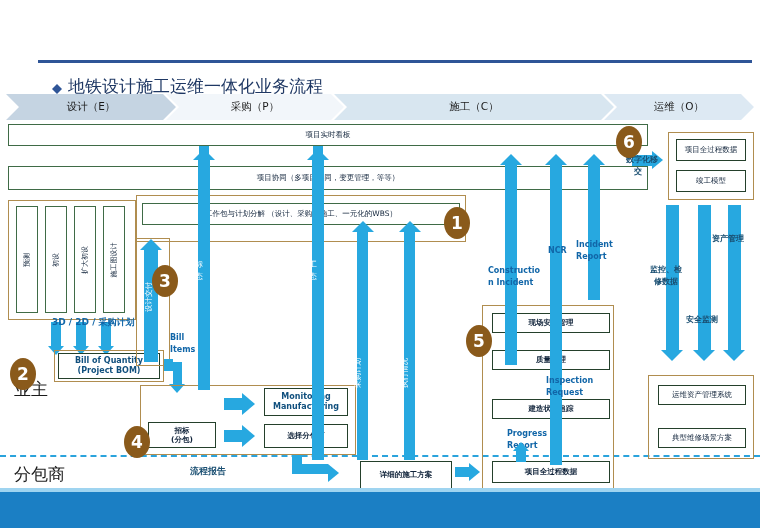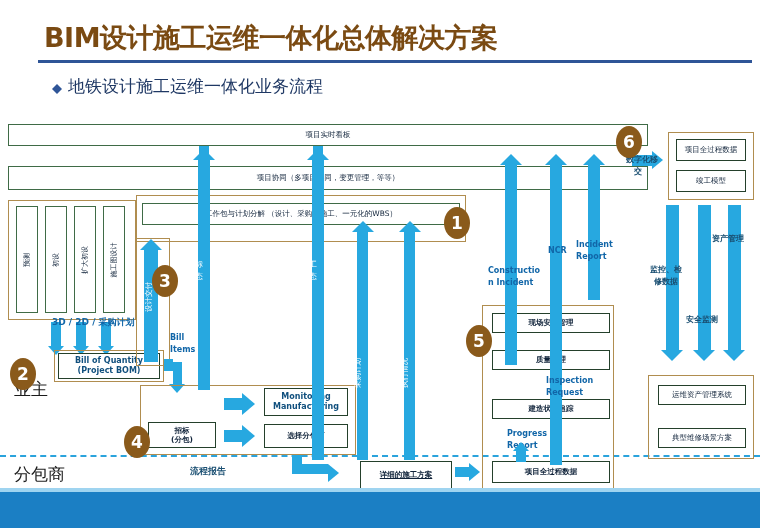--- a/index.html
+++ b/index.html
@@ -143,27 +143,32 @@
   .lane-lab{
     position:absolute;font-size:17px;color:#1a1a1a;
     font-family:"DejaVu Sans",sans-serif;
   }
 </style>
 </head>
 <body>
 
 <div class="slide">
 
-  <div class="title">BIM设计施工运维一体化总体解决方案</div>
   <div class="title-rule"></div>
   <div class="subtitle-wrap">
     <span class="diamond"></span>
     <span class="subtitle">地铁设计施工运维一体化业务流程</span>
   </div>
 
+  <div class="phases">
+    <div class="chev c0" style="left:0px;width:170px;">设计（E）</div>
+    <div class="chev c1" style="left:160px;width:178px;">采购（P）</div>
+    <div class="chev c2" style="left:328px;width:280px;">施工（C）</div>
+    <div class="chev c3" style="left:598px;width:150px;">运维（O）</div>
+  </div>
 
   <div class="lane-div" style="top:455px;"></div>
   <div class="lane-lab" style="left:14px;top:378px;">业主</div>
   <div class="lane-lab" style="left:14px;top:463px;">分包商</div>
 
   <div class="band" style="left:8px;top:124px;width:640px;height:22px;"></div>
   <div class="box" style="left:8px;top:124px;width:640px;height:22px;border:none;background:transparent;">项目实时看板</div>
 
   <div class="band" style="left:8px;top:166px;width:640px;height:24px;"></div>
   <div class="box" style="left:8px;top:166px;width:640px;height:24px;border:none;background:transparent;">项目协同（多项目协同，变更管理，等等）</div>
@@ -253,21 +258,21 @@
   <div class="abody" style="left:366px;top:242px;width:12px;height:0px;"></div>
 
   <div class="abody" style="left:688px;top:0px;width:0;height:0;"></div>
 
   <div class="flab cn" style="left:190px;top:466px;font-size:9px;color:#1a4f72;font-weight:bold;">流程报告</div>
 
   <div class="abody" style="left:292px;top:455px;width:10px;height:18px;"></div>
   <div class="abody" style="left:292px;top:464px;width:36px;height:10px;"></div>
   <div class="aright-sm" style="left:328px;top:464px;"></div>
 
-  <div class="box" style="left:360px;top:461px;width:92px;height:28px;font-weight:bold;text-decoration:underline;">详细的施工方案</div>
+  <div class="box" style="left:360px;top:461px;width:92px;height:28px;font-weight:bold;">详细的施工方案</div>
 
   <div class="abody" style="left:455px;top:467px;width:14px;height:10px;"></div>
   <div class="aright-sm" style="left:469px;top:463px;"></div>
 
   <div class="group" style="left:482px;top:305px;width:132px;height:185px;"></div>
   <div class="box" style="left:492px;top:313px;width:118px;height:20px;font-weight:bold;">现场安全管理</div>
   <div class="box" style="left:492px;top:350px;width:118px;height:20px;font-weight:bold;">质量管理</div>
   <div class="box" style="left:492px;top:399px;width:118px;height:20px;font-weight:bold;">建造状态追踪</div>
   <div class="box" style="left:492px;top:461px;width:118px;height:22px;font-weight:bold;">项目全过程数据</div>
 

